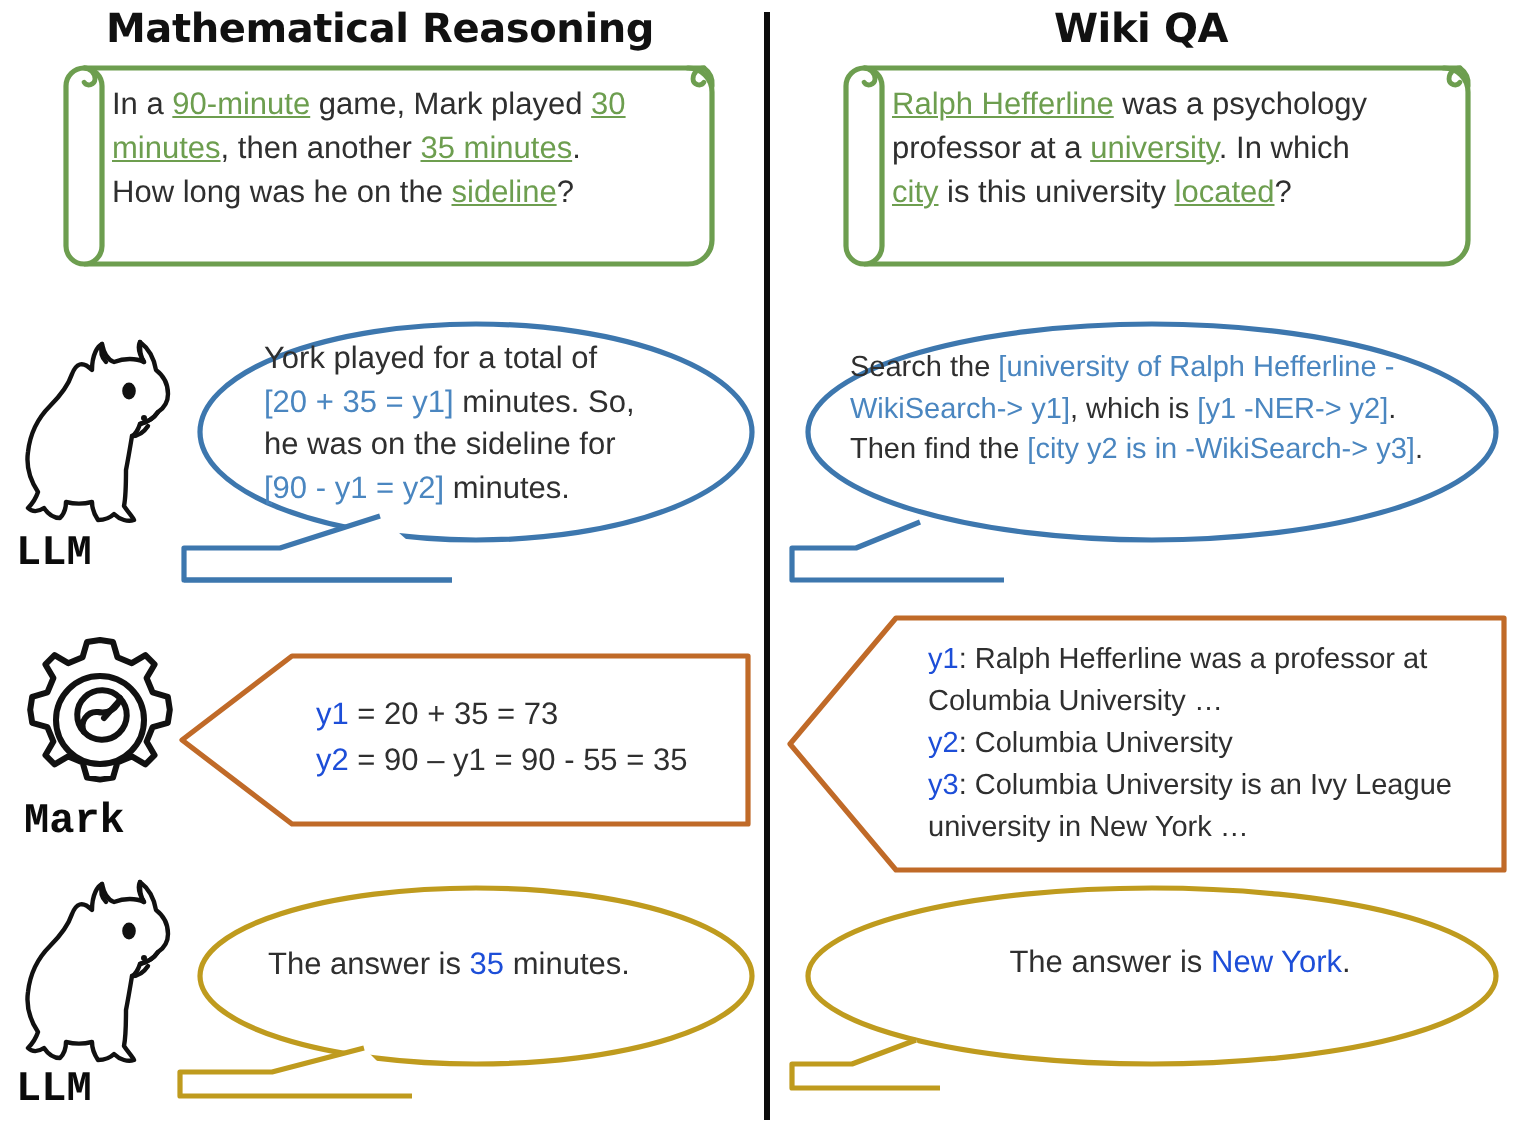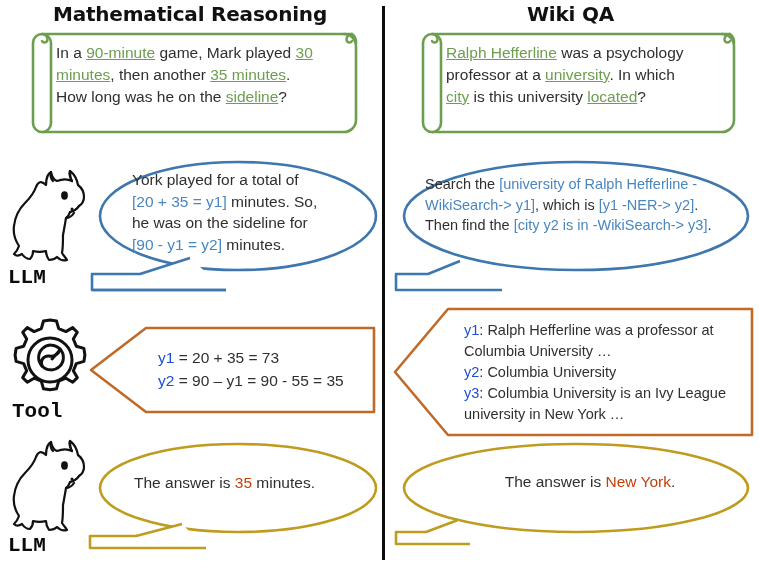--- a/index.html
+++ b/index.html
@@ -48,21 +48,21 @@
   
   .txt {
     font-family: "Liberation Sans", sans-serif;
     color: #2f2f2f;
     line-height: 1.30;
     white-space: pre-wrap;
   }
   .g { color: #6d9e4f; text-decoration: underline; }   
   .b { color: #4a86c0; }   
   .o { color: #1d4ed8; }   
-  .y { color: #c2410c; }   
+  .y { color: #1d4ed8; }   
 
   
   .icon-caption {
     font-family: Liberation Mono, monospace;
     font-weight: bold;
     font-size: 21px;
     color: #0b0b0b;
     text-align: left;
     white-space: nowrap;
   }
@@ -152,21 +152,21 @@
                  l-7.6,2.2 l-3,7.2 l4,6.8 l-4.6,4.6 l-6.8,-4 l-7.2,3 l-2.2,7.6 l-6.5,1 l-6.5,-1
                  l-2.2,-7.6 l-7.2,-3 l-6.8,4 l-4.6,-4.6 l4,-6.8 l-3,-7.2 l-7.6,-2.2 l-1,-6.5 l1,-6.5
                  l7.6,-2.2 l3,-7.2 l-4,-6.8 l4.6,-4.6 l6.8,4 l7.2,-3 l2.2,-7.6 Z"></path>
         <circle cx="42" cy="42" r="22"></circle>
       </g>
 
       <path d="M52,31 a12,12 0 1 0 -18,17 a7,7 0 0 1 7,-10 a9,9 0 0 0 11,-7 Z" fill="none" stroke="#111111" stroke-width="3" stroke-linejoin="round"></path>
       <path d="M34,48 a12,12 0 0 0 18,-17" fill="none" stroke="#111111" stroke-width="3" stroke-linecap="round"></path>
       <path d="M44,41 l8,-9" fill="none" stroke="#111111" stroke-width="3" stroke-linecap="round"></path>
     </svg>
-    <div class="abs icon-caption" style="left:4px; top:82px;">Tool</div>
+    <div class="abs icon-caption" style="left:4px; top:82px;">Mark</div>
   </div>
 
   <div class="abs" style="left:88px; top:325px; width:288px; height:90px;">
     <svg width="288" height="90" viewBox="0 0 288 90">
       <path d="M58,3 H286 V87 H58 L3,45 Z" fill="#ffffff" stroke="#c06a28" stroke-width="2.6" stroke-linejoin="round"></path>
     </svg>
     <div class="abs txt" id="tool-left-text" style="left:70px; top:22px; width:214px; font-size:15.5px; line-height:1.48;"><div><span class="o">y1</span><span> = 20 + 35 = 73</span></div><div><span class="o">y2</span><span> = 90 – y1 = 90 - 55 = 35</span></div></div>
   </div>
 
   <div class="abs" style="left:6px; top:438px; width:92px; height:128px;">

